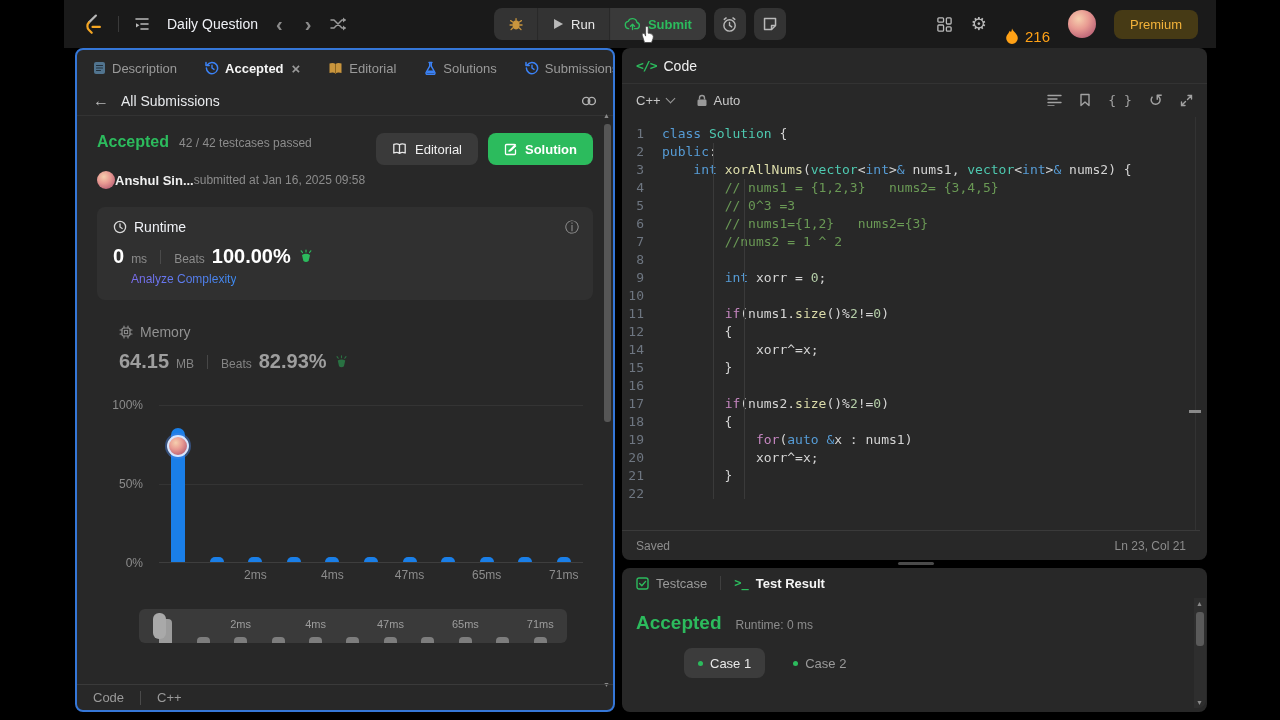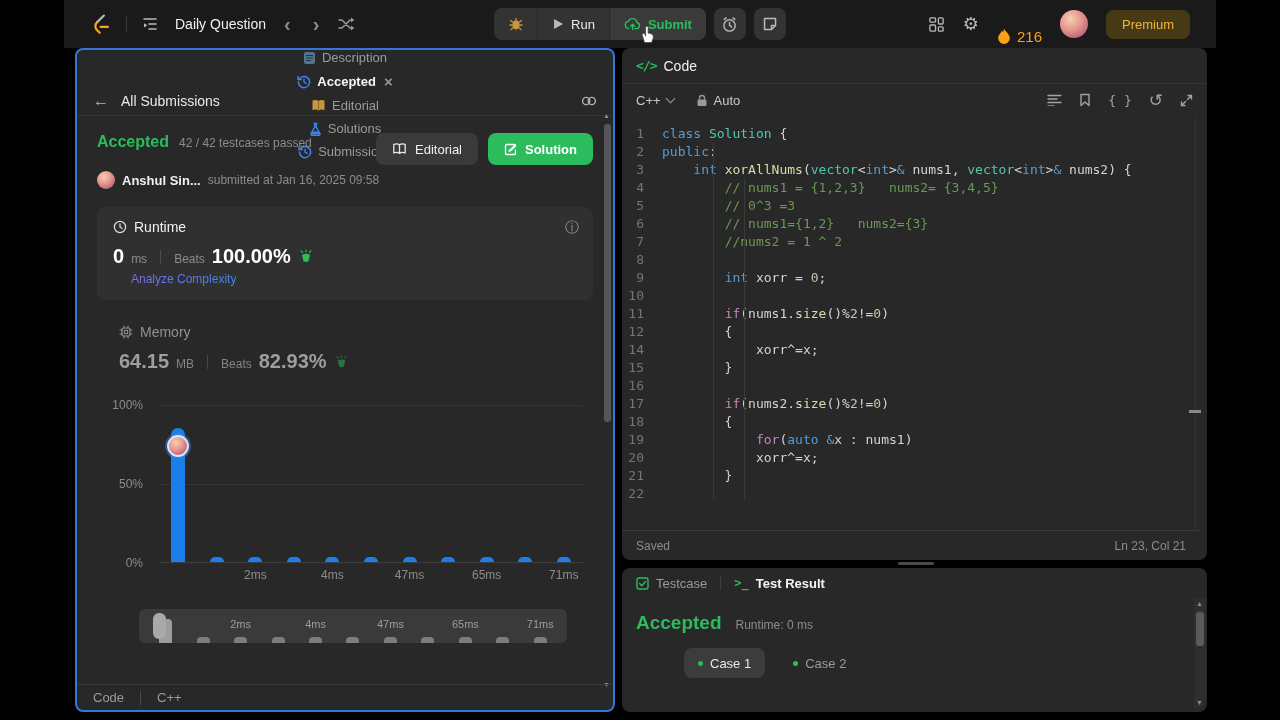--- a/index.html
+++ b/index.html
@@ -2,21 +2,21 @@
 <html><head>
 <meta charset="utf-8">
 <style>
   * { margin:0; padding:0; box-sizing:border-box; }
   html,body { width:1280px; height:720px; background:#000; overflow:hidden;
     font-family:"Liberation Sans","DejaVu Sans",sans-serif; color:#eff1f6; font-size:13px; }
   .mono { font-family:"DejaVu Sans Mono","Liberation Mono",monospace; }
 
   
   #navbar { position:absolute; left:64px; top:0; width:1152px; height:48px;
-    background:#1a1a1a; display:flex; align-items:center; padding:0 26px; }
+    background:#1a1a1a; display:flex; align-items:center; padding:0 18px; }
   .nav-left { display:flex; align-items:center; gap:14px; }
   .nav-sep { width:1px; height:16px; background:#3a3a3a; }
   .nav-title { font-size:14px; color:#eff1f6; font-weight:500; margin-left:2px; }
   .nav-chev { color:#8a8a8a; font-size:20px; font-weight:bold; line-height:1; cursor:default; padding:0 4px; }
   .nav-center { position:absolute; left:50%; top:8px; transform:translateX(-50%);
     display:flex; align-items:center; gap:8px; }
   .btn-group { display:flex; align-items:center; background:#333333; border-radius:8px; overflow:hidden; height:32px; }
   .grp-seg { display:flex; align-items:center; gap:7px; padding:0 14px; height:100%; border-right:1px solid #2a2a2a; }
   .grp-seg:last-child { border-right:none; }
   .seg-sq { width:44px; justify-content:center; padding:0; }
@@ -33,40 +33,40 @@
   .premium-btn { background:#463a15; color:#f3b33a; font-weight:500; font-size:13px;
     padding:7px 16px; border-radius:8px; }
 
   
   .panel { position:absolute; background:#282828; border-radius:8px; }
   #left-panel { left:75px; top:48px; width:540px; height:664px; border:2px solid #3577d8; overflow:hidden; }
   #code-panel { left:622px; top:48px; width:585px; height:512px; overflow:hidden; }
   #test-panel { left:622px; top:568px; width:585px; height:144px; overflow:hidden; }
 
   
-  .tabbar { display:flex; align-items:center; height:36px; padding:0 10px; gap:4px;flex-direction:column; }
+  .tabbar { display:flex; align-items:center; height:36px; padding:0 10px; gap:4px; }
   .tab { display:flex; align-items:center; gap:6px; padding:0 6px; color:#9a9a9a; cursor:pointer; }
   .tab.active { color:#f5f5f5; font-weight:700; }
   .tab-close { color:#9a9a9a; font-size:15px; margin-left:2px; }
   .tab-divider { color:#4a4a4a; width:1px; height:14px; background:#3f3f3f; margin:0 4px; }
   .subnav { display:flex; align-items:center; height:30px; padding:0 16px; gap:12px; border-bottom:1px solid #333; }
   .subnav-title { font-size:14px; color:#e8eaed; }
   .back-arrow { color:#b8b8b8; font-size:16px; }
   .link-ic { margin-left:auto; }
 
   .lp-content { position:absolute; top:67px; left:0; right:10px; bottom:26px; padding:16px 10px 0 20px; overflow:hidden; }
   .result-row { display:flex; align-items:flex-start; }
   .status-accepted { color:#2cbb5d; font-size:16px; font-weight:700; }
   .testcases { color:#8c8c8c; font-size:12px; margin-left:10px; margin-top:3px; }
   .result-btns { margin-left:auto; display:flex; gap:10px; }
   .btn-editorial { background:#3a3a3a; color:#f0f0f0; border-radius:8px; height:32px;
      display:flex; align-items:center; gap:8px; padding:0 16px; font-weight:500; }
   .btn-solution { background:#2cbb5d; color:#fff; border-radius:8px; height:32px;
      display:flex; align-items:center; gap:8px; padding:0 16px; font-weight:600; }
-  .author-row { display:flex; align-items:center; gap:7px; margin-top:6px; }
+  .author-row { display:flex; align-items:center; margin-top:6px; }
   .author-avatar { width:18px; height:18px; border-radius:50%;
     background:radial-gradient(circle at 38% 32%, #f6cfae 0%, #e89a92 40%, #c06a7a 75%, #8d4a5f 100%); }
   .author-name { font-weight:700; font-size:13px; color:#f0f0f0; }
   .author-date { color:#8c8c8c; font-size:12px; }
 
   .runtime-card { margin-top:18px; background:#303030; border-radius:8px; padding:12px 16px 14px 16px; position:relative; }
   .card-head { display:flex; align-items:center; gap:7px; font-size:14px; color:#eff1f6; }
   .info-ic { position:absolute; right:14px; top:12px; color:#9a9a9a; font-size:14px; }
   .value-row { display:flex; align-items:baseline; gap:7px; margin-top:10px; }
   .big-val { font-size:20px; font-weight:700; color:#fff; }

